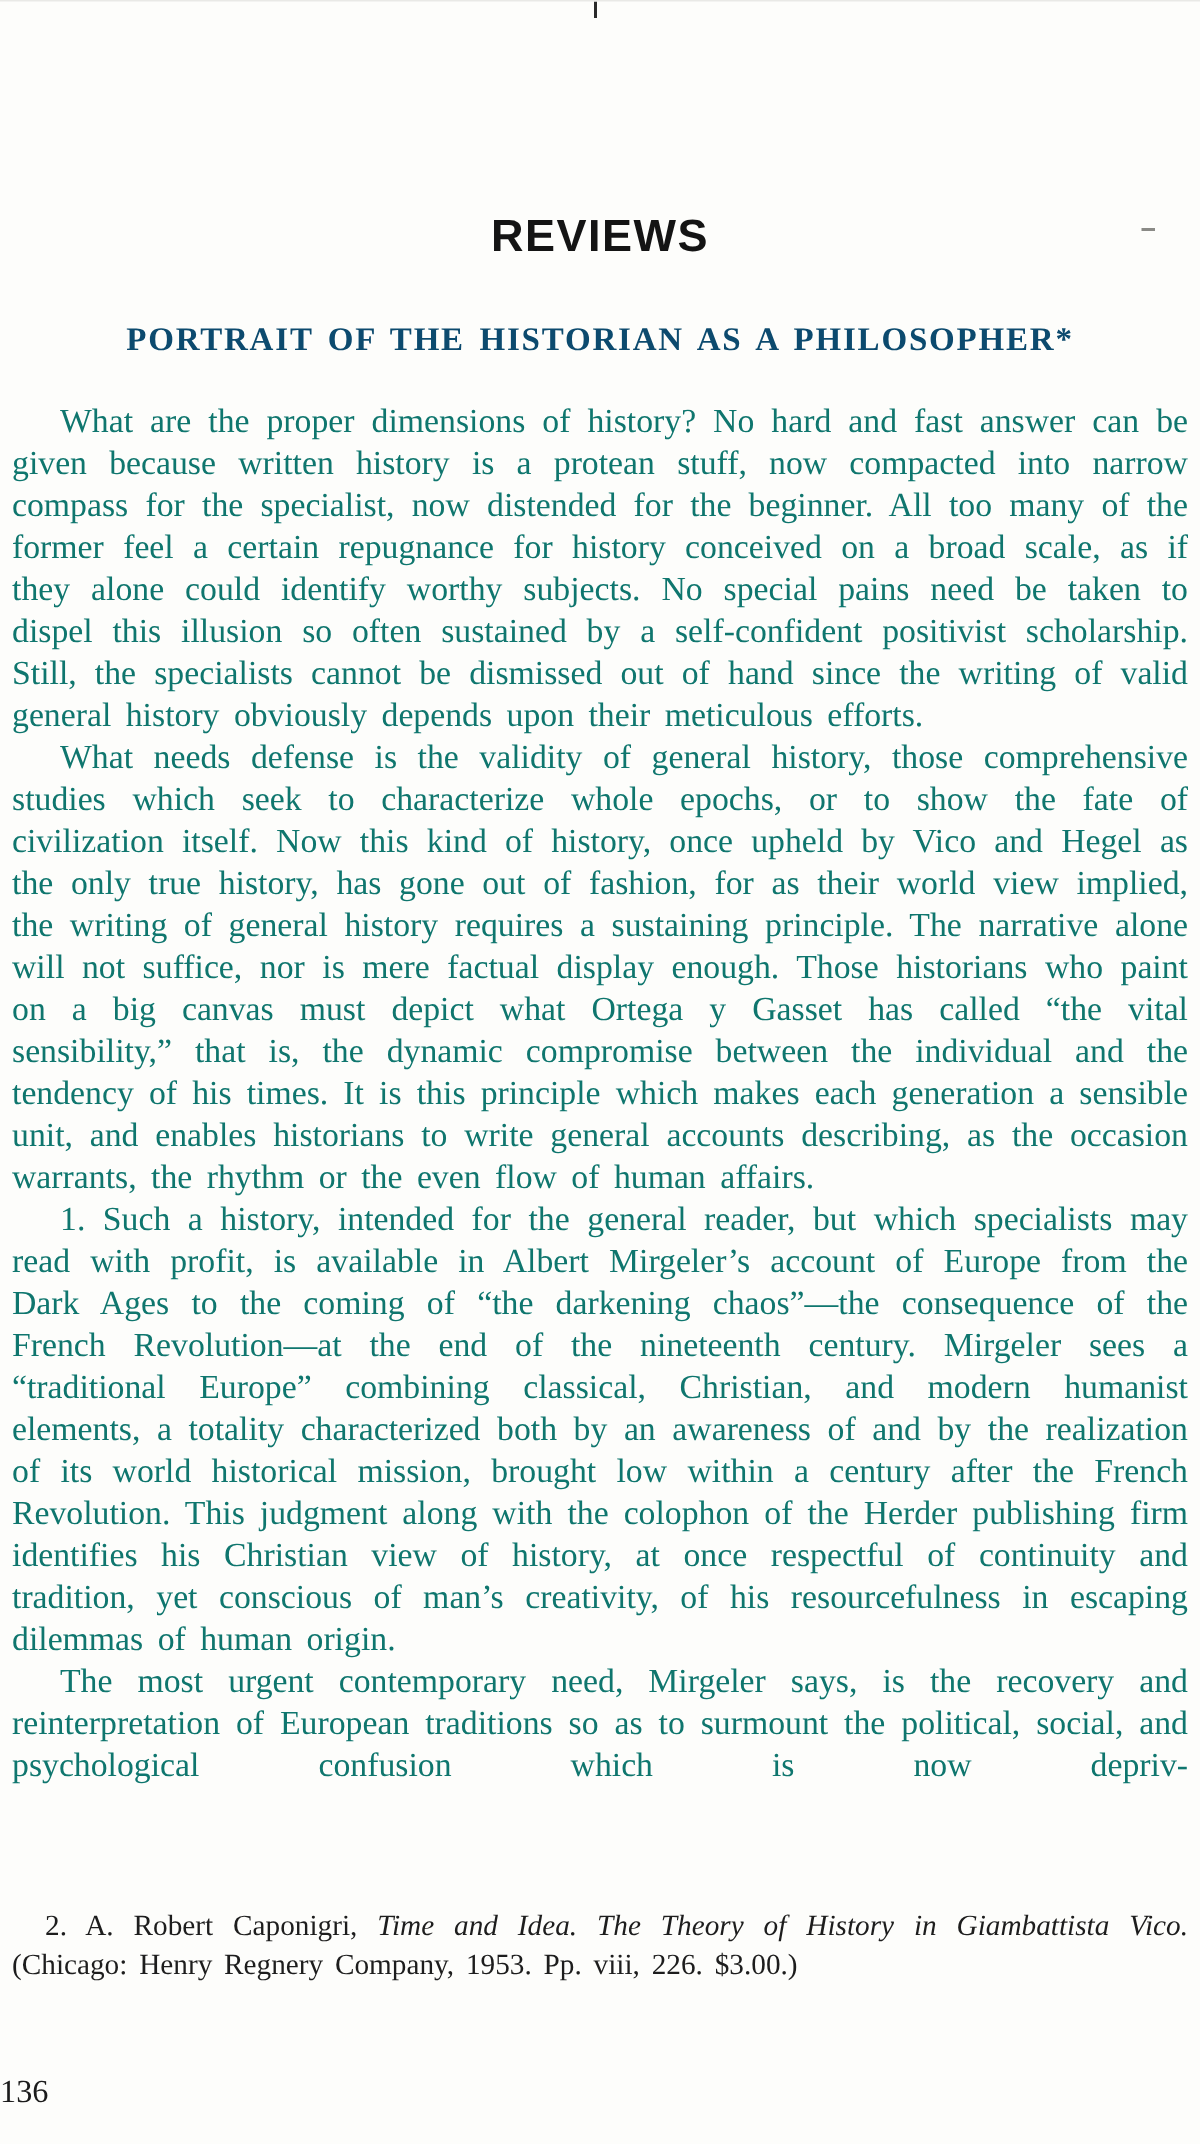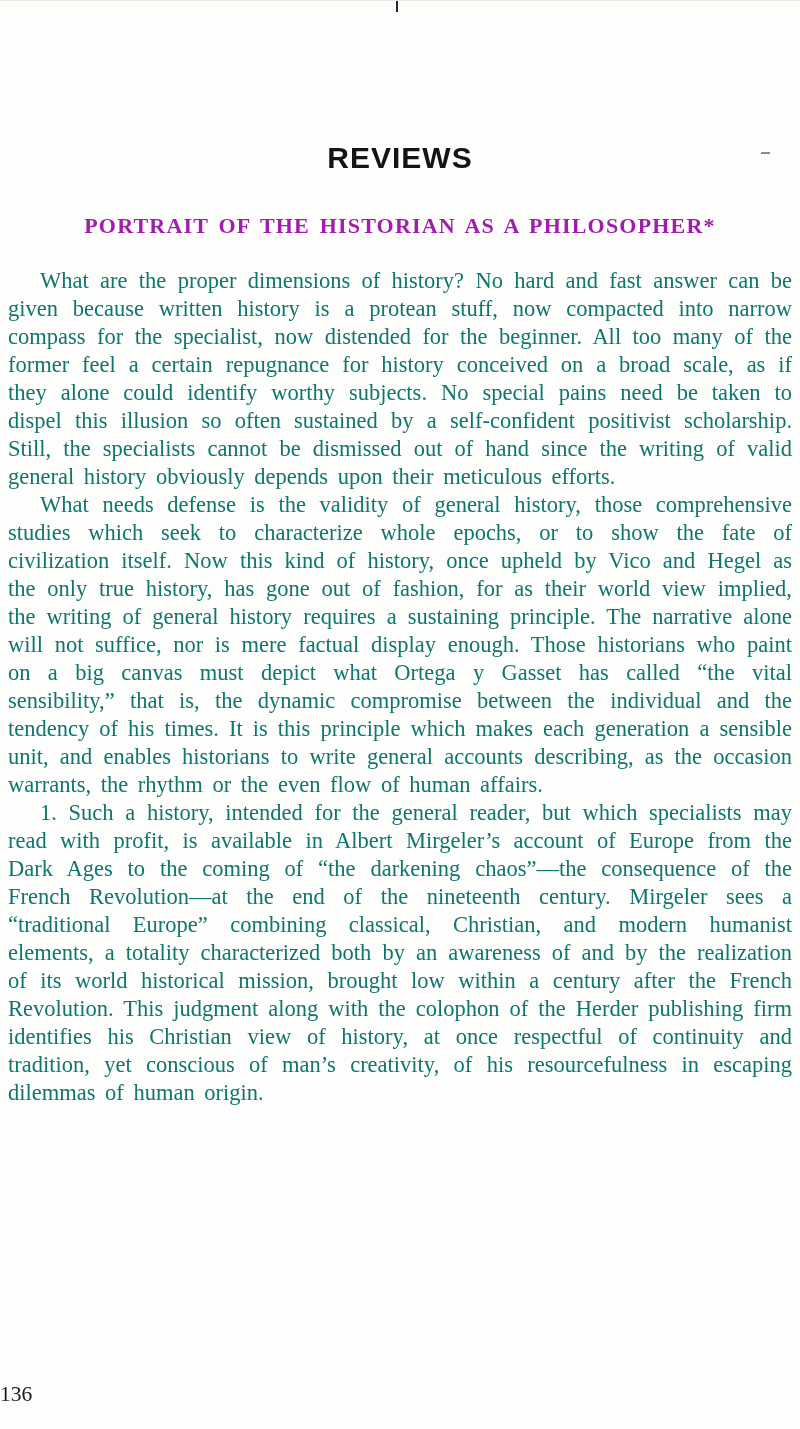--- a/index.html
+++ b/index.html
@@ -51,21 +51,21 @@
     top: 212px;
     left: 0;
     right: 0;
     margin: 0;
     text-align: center;
     font-family: "Liberation Serif", serif;
     font-weight: 700;
     font-size: 22px;
     letter-spacing: 1.2px;
     word-spacing: 3px;
-    color: #a21caf;
+    color: #0c4a6e;
   }
   .body-text {
     position: absolute;
     top: 266px;
     left: 8px;
     right: 8px;
     text-align: justify;
     font-size: 22.5px;
     line-height: 28px;
     word-spacing: 4px;
@@ -115,20 +115,22 @@
   <div class="artifact-dash"></div>
 
   <h1 class="reviews-header">REVIEWS</h1>
 
   <h2 class="article-title">PORTRAIT OF THE HISTORIAN AS A PHILOSOPHER*</h2>
 
   <div class="body-text">
     <p>What are the proper dimensions of history? No hard and fast answer can be given because written history is a protean stuff, now compacted into narrow compass for the specialist, now distended for the beginner. All too many of the former feel a certain repugnance for history conceived on a broad scale, as if they alone could identify worthy subjects. No special pains need be taken to dispel this illusion so often sustained by a self-confident positivist scholarship. Still, the specialists cannot be dismissed out of hand since the writing of valid general history obviously depends upon their meticulous efforts.</p>
     <p>What needs defense is the validity of general history, those comprehensive studies which seek to characterize whole epochs, or to show the fate of civilization itself. Now this kind of history, once upheld by Vico and Hegel as the only true history, has gone out of fashion, for as their world view implied, the writing of general history requires a sustaining principle. The narrative alone will not suffice, nor is mere factual display enough. Those historians who paint on a big canvas must depict what Ortega y Gasset has called “the vital sensibility,” that is, the dynamic compromise between the individual and the tendency of his times. It is this principle which makes each generation a sensible unit, and enables historians to write general accounts describing, as the occasion warrants, the rhythm or the even flow of human affairs.</p>
     <p>1. Such a history, intended for the general reader, but which specialists may read with profit, is available in Albert Mirgeler’s account of Europe from the Dark Ages to the coming of “the darkening chaos”—the consequence of the French Revolution—at the end of the nineteenth century. Mirgeler sees a “traditional Europe” combining classical, Christian, and modern humanist elements, a totality characterized both by an awareness of and by the realization of its world historical mission, brought low within a century after the French Revolution. This judgment along with the colophon of the Herder publishing firm identifies his Christian view of history, at once respectful of continuity and tradition, yet conscious of man’s creativity, of his resourcefulness in escaping dilemmas of human origin.</p>
+    <p class="continues">The most urgent contemporary need, Mirgeler says, is the recovery and reinterpretation of European traditions so as to surmount the political, social, and psychological confusion which is now depriv-</p>
   </div>
 
   <div class="footnotes">
+    <p><span>2. A. Robert Caponigri, </span><span class="italic">Time and Idea. The Theory of History in Giambattista Vico.</span><span> (Chicago: Henry Regnery Company, 1953. Pp. viii, 226. $3.00.)</span></p>
   </div>
 
   <div class="page-number">136</div>
 
 </div>
 
 </body></html>

